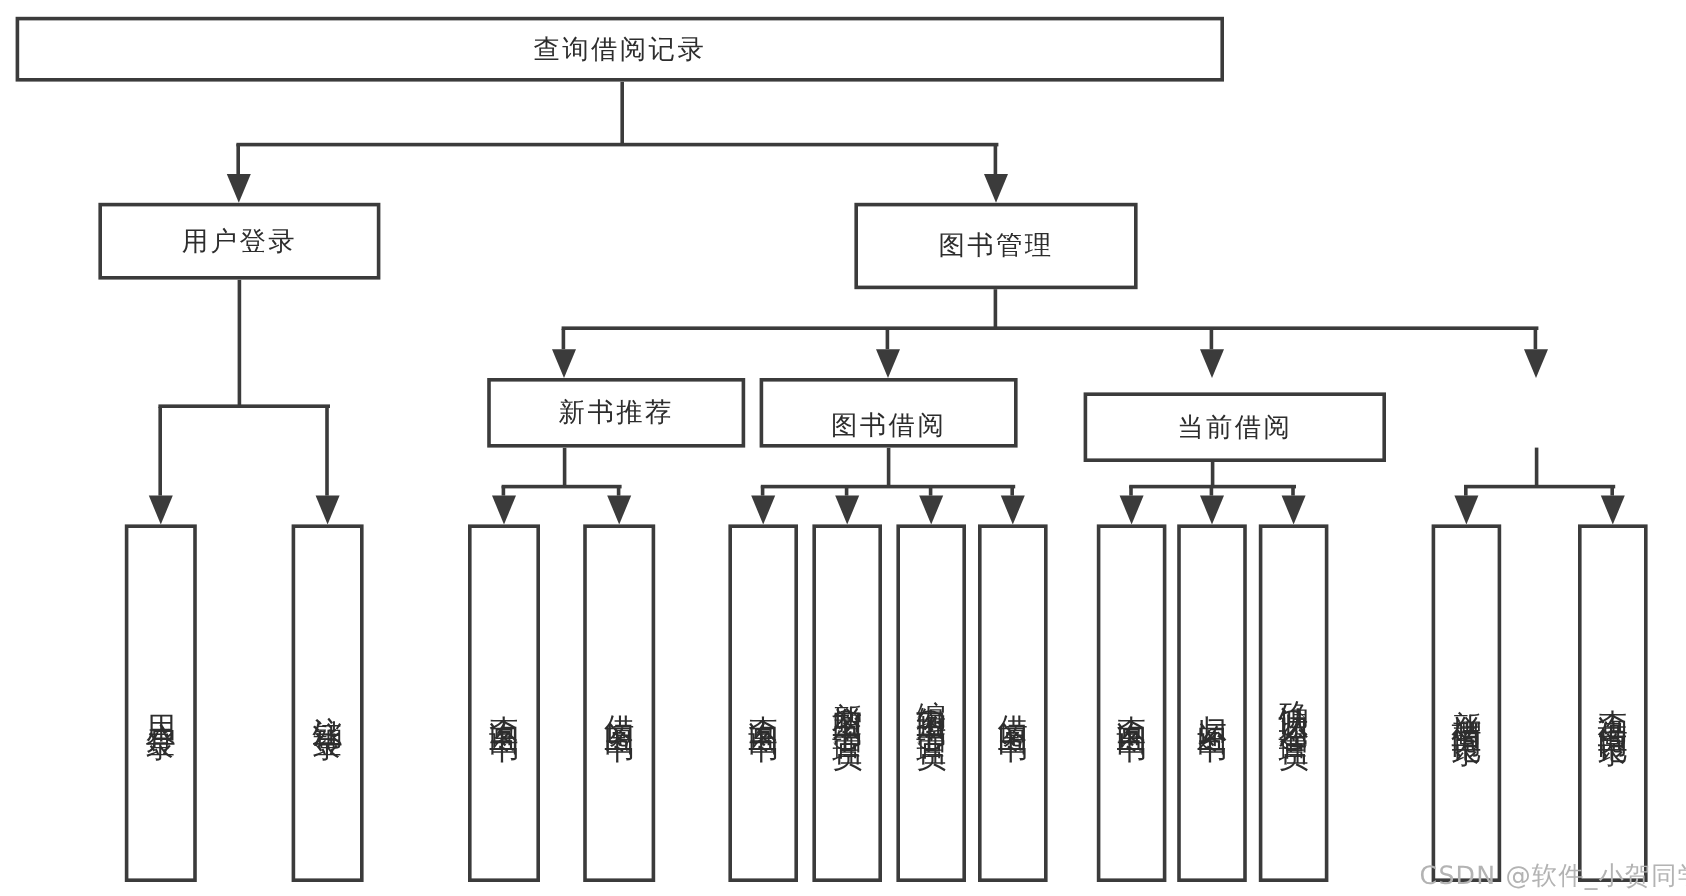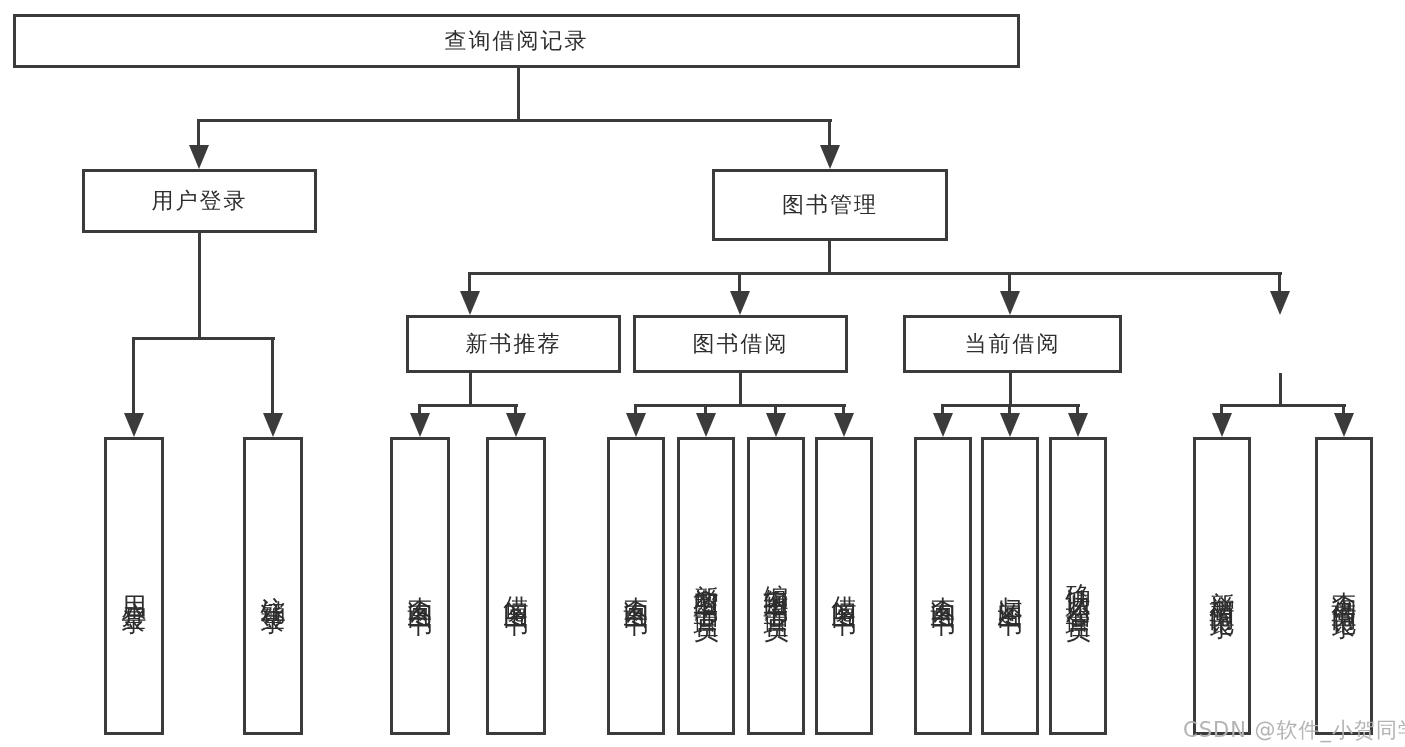--- a/index.html
+++ b/index.html
@@ -144,24 +144,24 @@
   <div class="box" style="left:82px; top:169px; width:235px; height:64px;">
     <span>用户登录</span>
   </div>
   <div class="box" style="left:712px; top:169px; width:236px; height:72px;">
     <span>图书管理</span>
   </div>
 
   <div class="box" style="left:378px; top:315px; width:215px; height:58px;margin-left:28px;">
     <span>新书推荐</span>
   </div>
-  <div class="box" style="left:633px; top:315px; width:215px; height:58px;">
+  <div class="box" style="left:633px; top:315px; width:215px; height:58px;align-items:flex-end;">
     <span>图书借阅</span>
   </div>
-  <div class="box" style="left:903px; top:315px; width:219px; height:58px;">
+  <div class="box" style="left:903px; top:327px; width:252px; height:58px;">
     <span>当前借阅</span>
   </div>
 
   <div class="leaf" style="left:104px; width:60px;">
     <span>用户登录</span>
   </div>
   <div class="leaf" style="left:243px; width:60px;">
     <span>注销登录</span>
   </div>
 

